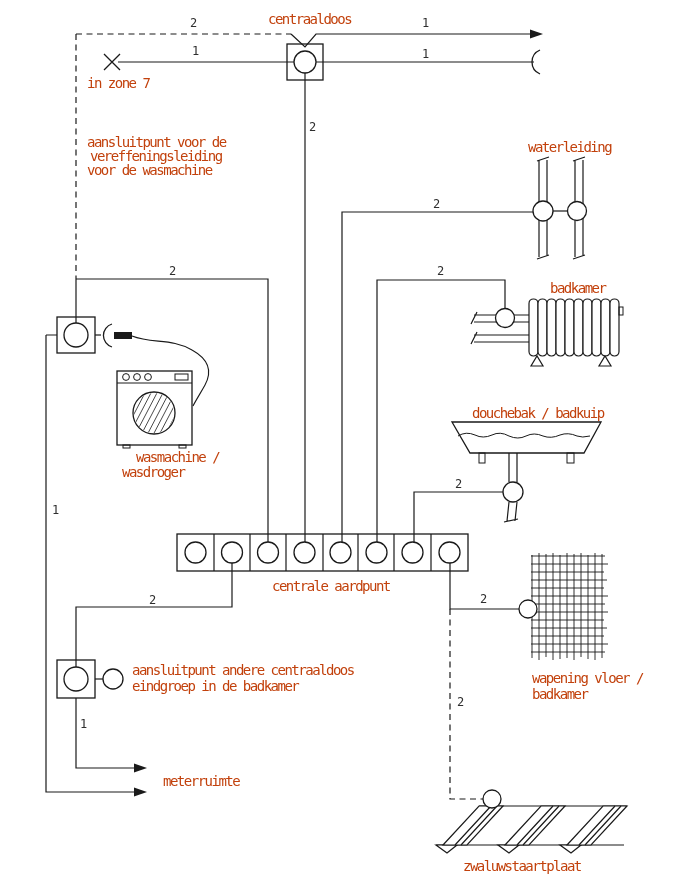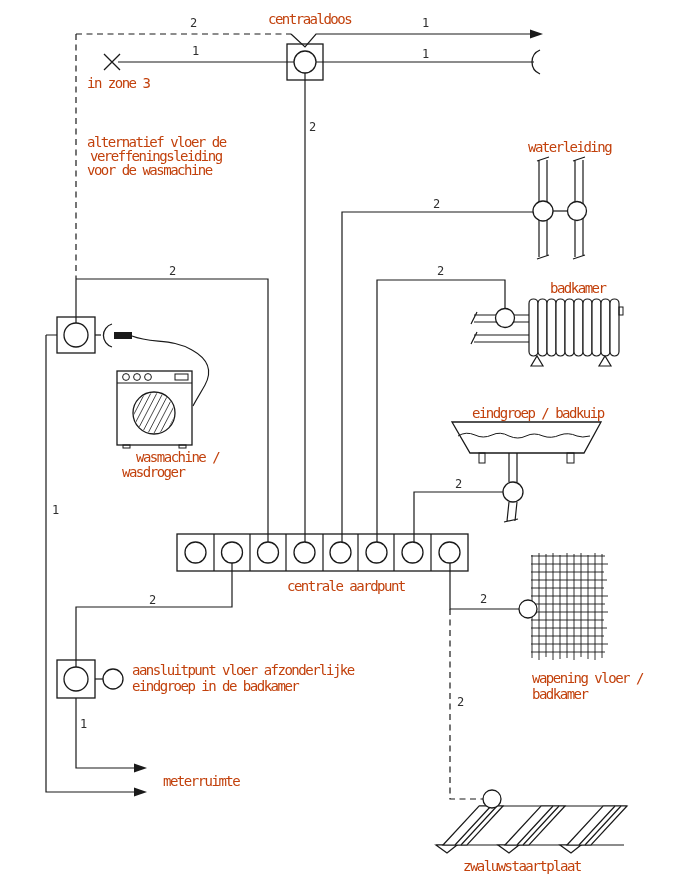--- a/index.html
+++ b/index.html
@@ -167,31 +167,31 @@
       <path d="M497,806 L461,845 M491,806 L455,845"></path>
       <polygon points="505,845 541,806 565,806 529,845" fill="#fff"></polygon>
       <path d="M559,806 L523,845 M553,806 L517,845"></path>
       <polygon points="567,845 603,806 627,806 591,845" fill="#fff"></polygon>
       <path d="M621,806 L585,845 M615,806 L579,845"></path>
       <circle cx="492" cy="799" r="9" fill="#fff" stroke-width="1.3"></circle>
     </g>
   </svg>
 
   <div class="lbl" style="left:268px;top:13px">centraaldoos</div>
-  <div class="lbl" style="left:87px;top:77px">in zone 3</div>
-  <div class="lbl" style="left:87px;top:136px">alternatief vloer de</div>
+  <div class="lbl" style="left:87px;top:77px">in zone 7</div>
+  <div class="lbl" style="left:87px;top:136px">aansluitpunt voor de</div>
   <div class="lbl" style="left:90px;top:150px">vereffeningsleiding</div>
   <div class="lbl" style="left:87px;top:164px">voor de wasmachine</div>
   <div class="lbl" style="left:528px;top:141px">waterleiding</div>
   <div class="lbl" style="left:550px;top:282px">badkamer</div>
-  <div class="lbl" style="left:472px;top:407px">eindgroep / badkuip</div>
+  <div class="lbl" style="left:472px;top:407px">douchebak / badkuip</div>
   <div class="lbl" style="left:136px;top:451px">wasmachine /</div>
   <div class="lbl" style="left:122px;top:466px">wasdroger</div>
-  <div class="lbl" style="left:287px;top:580px">centrale aardpunt</div>
-  <div class="lbl" style="left:132px;top:664px">aansluitpunt vloer afzonderlijke</div>
+  <div class="lbl" style="left:272px;top:580px">centrale aardpunt</div>
+  <div class="lbl" style="left:132px;top:664px">aansluitpunt andere centraaldoos</div>
   <div class="lbl" style="left:132px;top:680px">eindgroep in de badkamer</div>
   <div class="lbl" style="left:163px;top:775px">meterruimte</div>
   <div class="lbl" style="left:532px;top:672px">wapening vloer /</div>
   <div class="lbl" style="left:532px;top:688px">badkamer</div>
   <div class="lbl" style="left:463px;top:860px">zwaluwstaartplaat</div>
 
   <div class="num" style="left:190px;top:17px">2</div>
   <div class="num" style="left:422px;top:17px">1</div>
   <div class="num" style="left:192px;top:45px">1</div>
   <div class="num" style="left:422px;top:48px">1</div>

